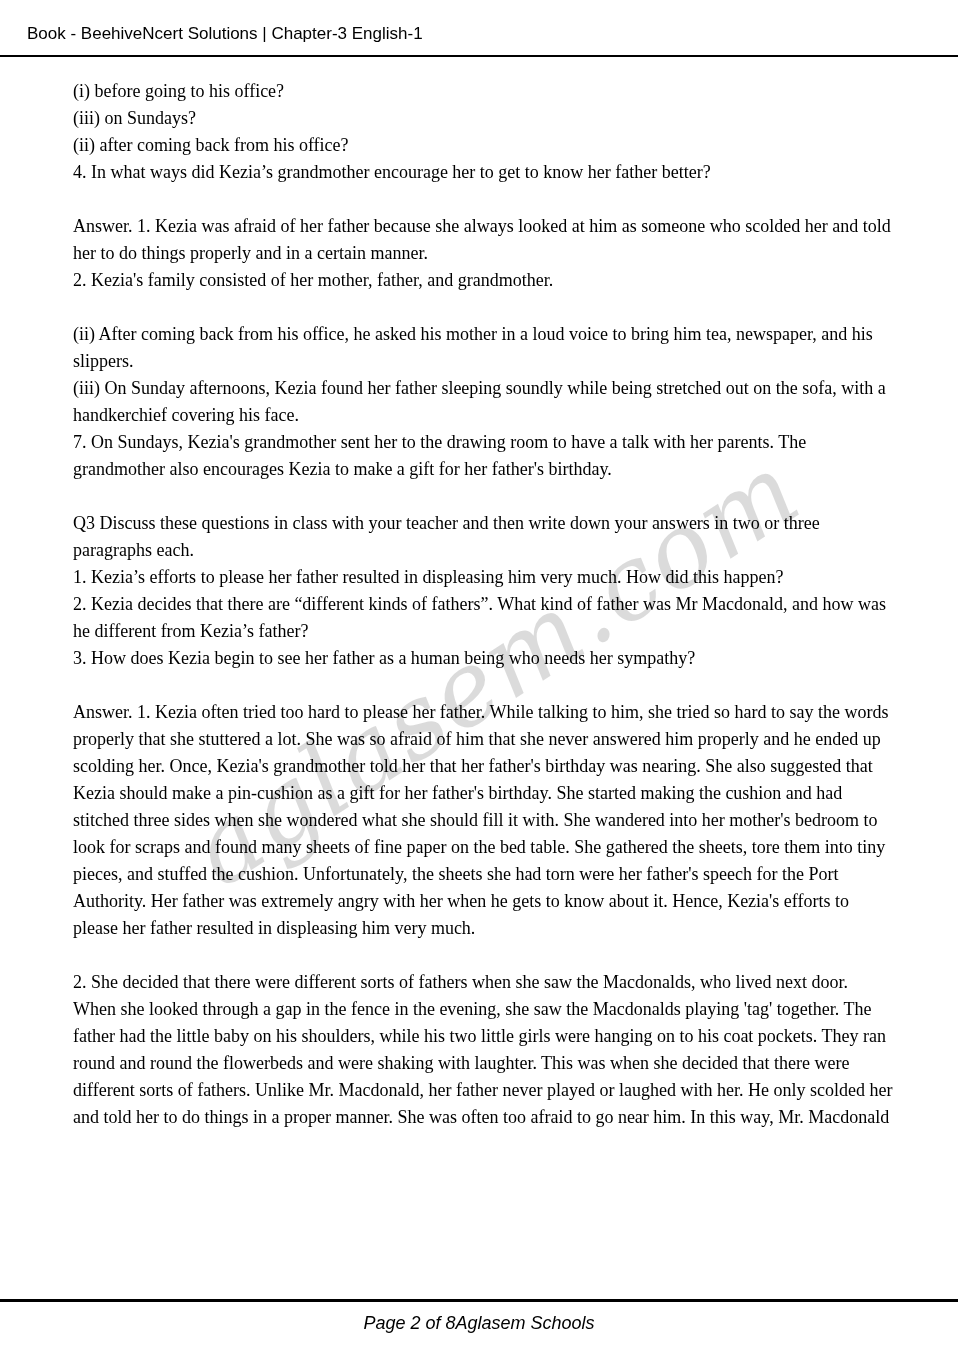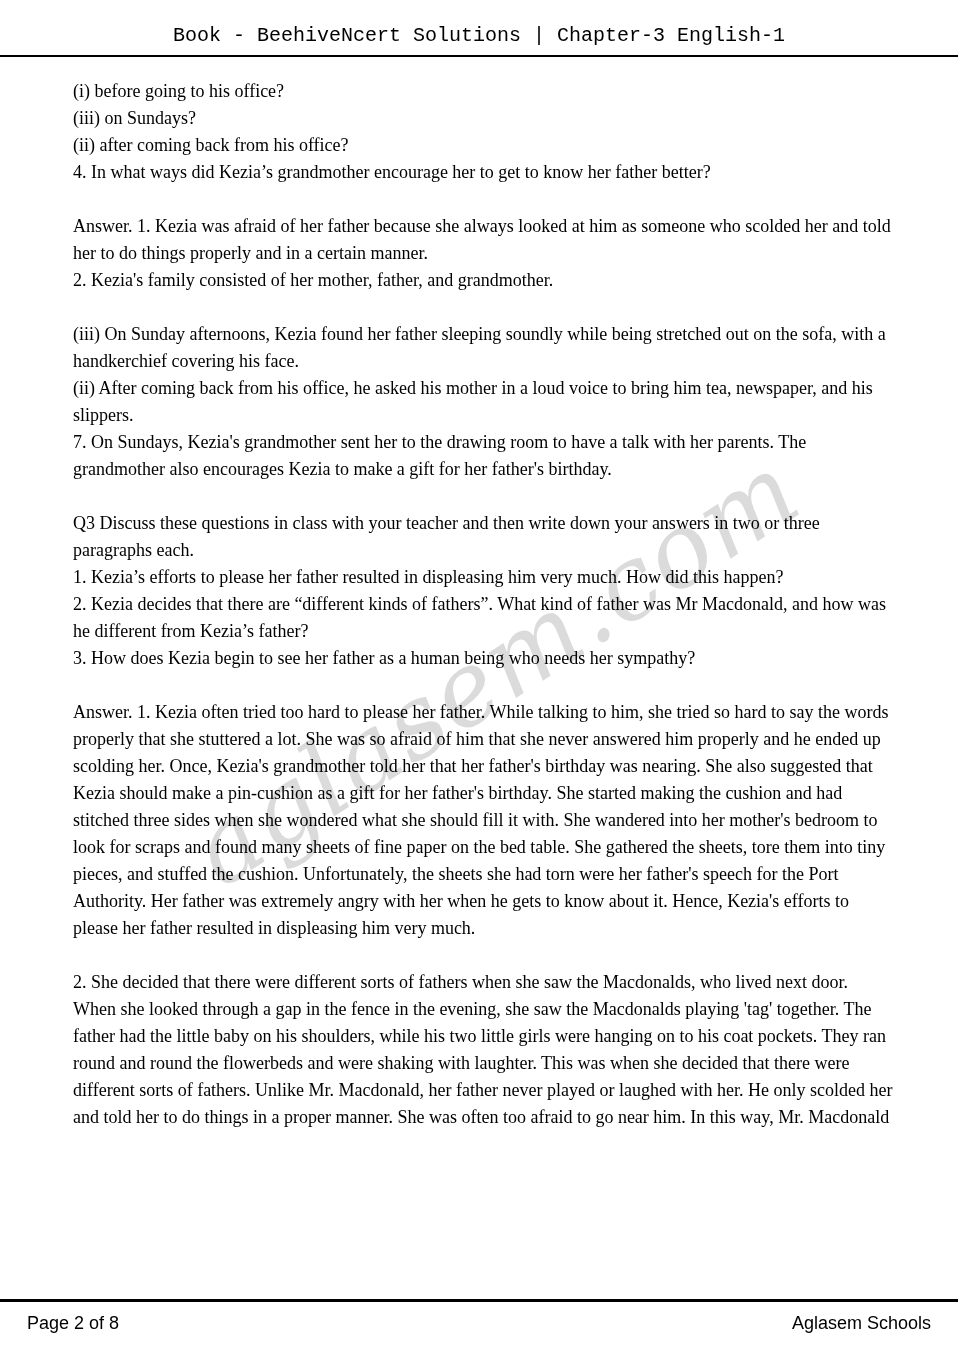--- a/index.html
+++ b/index.html
@@ -14,24 +14,24 @@
     background: #ffffff;
     overflow: hidden;
     color: #000;
   }
   .header {
     position: absolute;
     top: 24px;
     left: 27px;
     right: 27px;
     display: flex;
-    justify-content: center;
+    justify-content: flex-start;
     align-items: baseline;
-    font-family: Liberation Mono, monospace;
-    font-size: 20px;
+    font-family: Liberation Sans, sans-serif;
+    font-size: 17px;
     color: #000;
     z-index: 2;
   }
   .rule-top {
     position: absolute;
     top: 55px;
     left: 0;
     right: 0;
     height: 2px;
     background: #000;
@@ -81,26 +81,27 @@
     height: 3px;
     background: #000;
     z-index: 2;
   }
   .footer {
     position: absolute;
     top: 1313px;
     left: 27px;
     right: 27px;
     display: flex;
-    justify-content: space-between;
+    justify-content: center;
     align-items: baseline;
     font-family: "Liberation Sans", sans-serif;
     font-size: 18px;
     color: #000;
     z-index: 2;
+    font-style: italic;
   }
 </style>
 </head>
 <body>
 
 <div class="page">
 
   <header class="header">
     <span>Book - Beehive</span>
     <span>Ncert Solutions | Chapter-3 English-1</span>
@@ -118,22 +119,22 @@
       <p>(ii) after coming back from his office?</p>
       <p>4. In what ways did Kezia’s grandmother encourage her to get to know her father better?</p>
     </section>
 
     <section class="block">
       <p>Answer. 1. Kezia was afraid of her father because she always looked at him as someone who scolded her and told her to do things properly and in a certain manner.</p>
       <p>2. Kezia's family consisted of her mother, father, and grandmother.</p>
     </section>
 
     <section class="block">
+      <p>(ii) After coming back from his office, he asked his mother in a loud voice to bring him tea, newspaper, and his slippers.</p>
       <p>(iii) On Sunday afternoons, Kezia found her father sleeping soundly while being stretched out on the sofa, with a handkerchief covering his face.</p>
-      <p>(ii) After coming back from his office, he asked his mother in a loud voice to bring him tea, newspaper, and his slippers.</p>
       <p>7. On Sundays, Kezia's grandmother sent her to the drawing room to have a talk with her parents. The grandmother also encourages Kezia to make a gift for her father's birthday.</p>
     </section>
 
 
     <section class="block">
       <p>Q3 Discuss these questions in class with your teacher and then write down your answers in two or three paragraphs each.</p>
       <p>1. Kezia’s efforts to please her father resulted in displeasing him very much. How did this happen?</p>
       <p>2. Kezia decides that there are “different kinds of fathers”. What kind of father was Mr Macdonald, and how was he different from Kezia’s father?</p>
       <p>3. How does Kezia begin to see her father as a human being who needs her sympathy?</p>
     </section>

